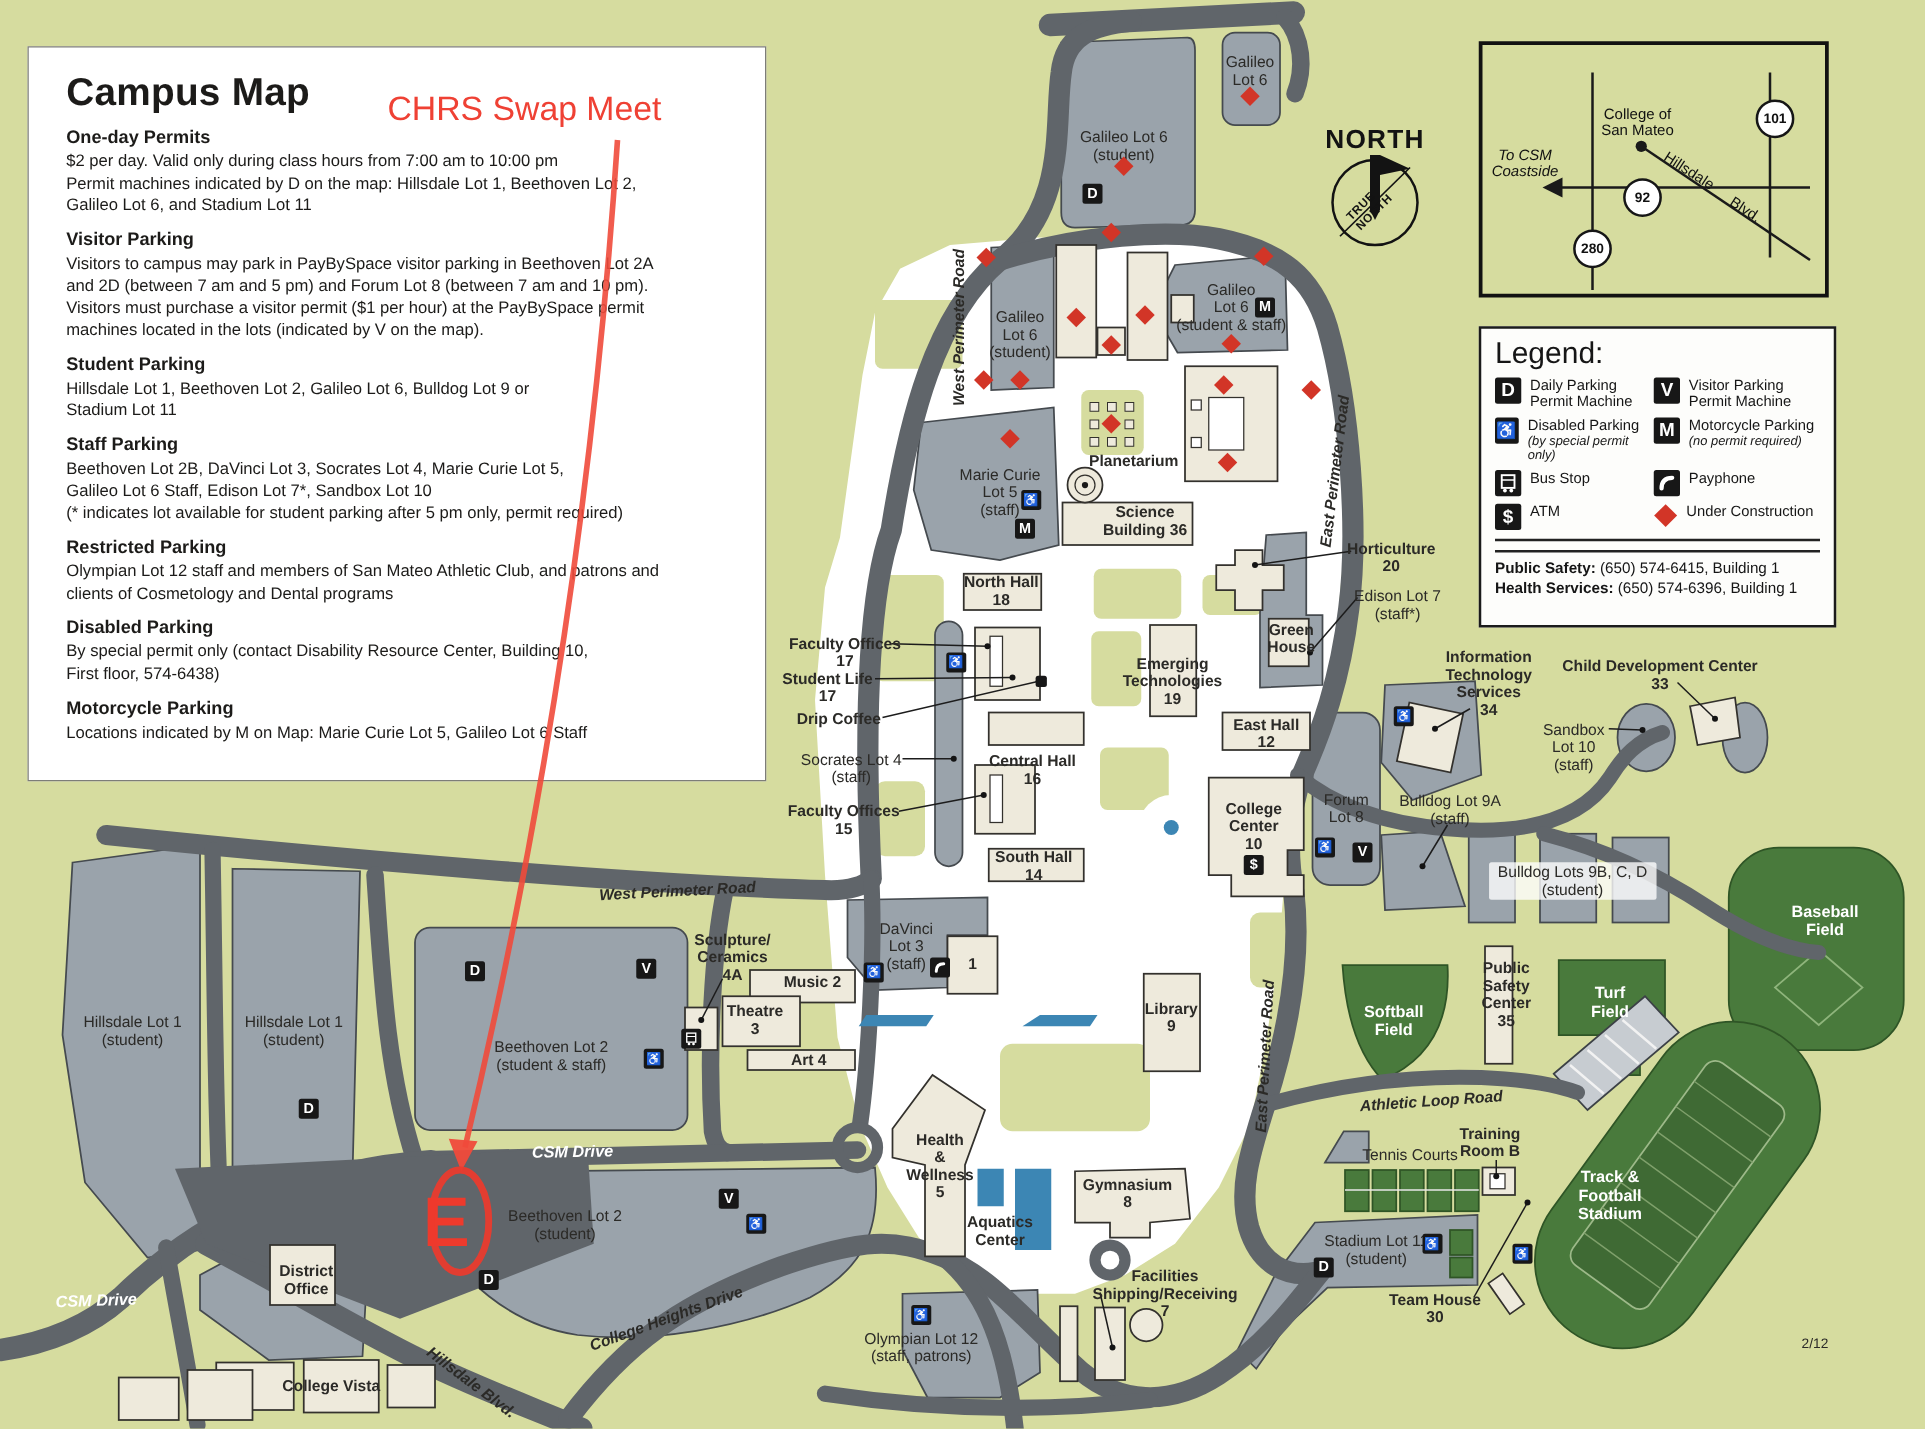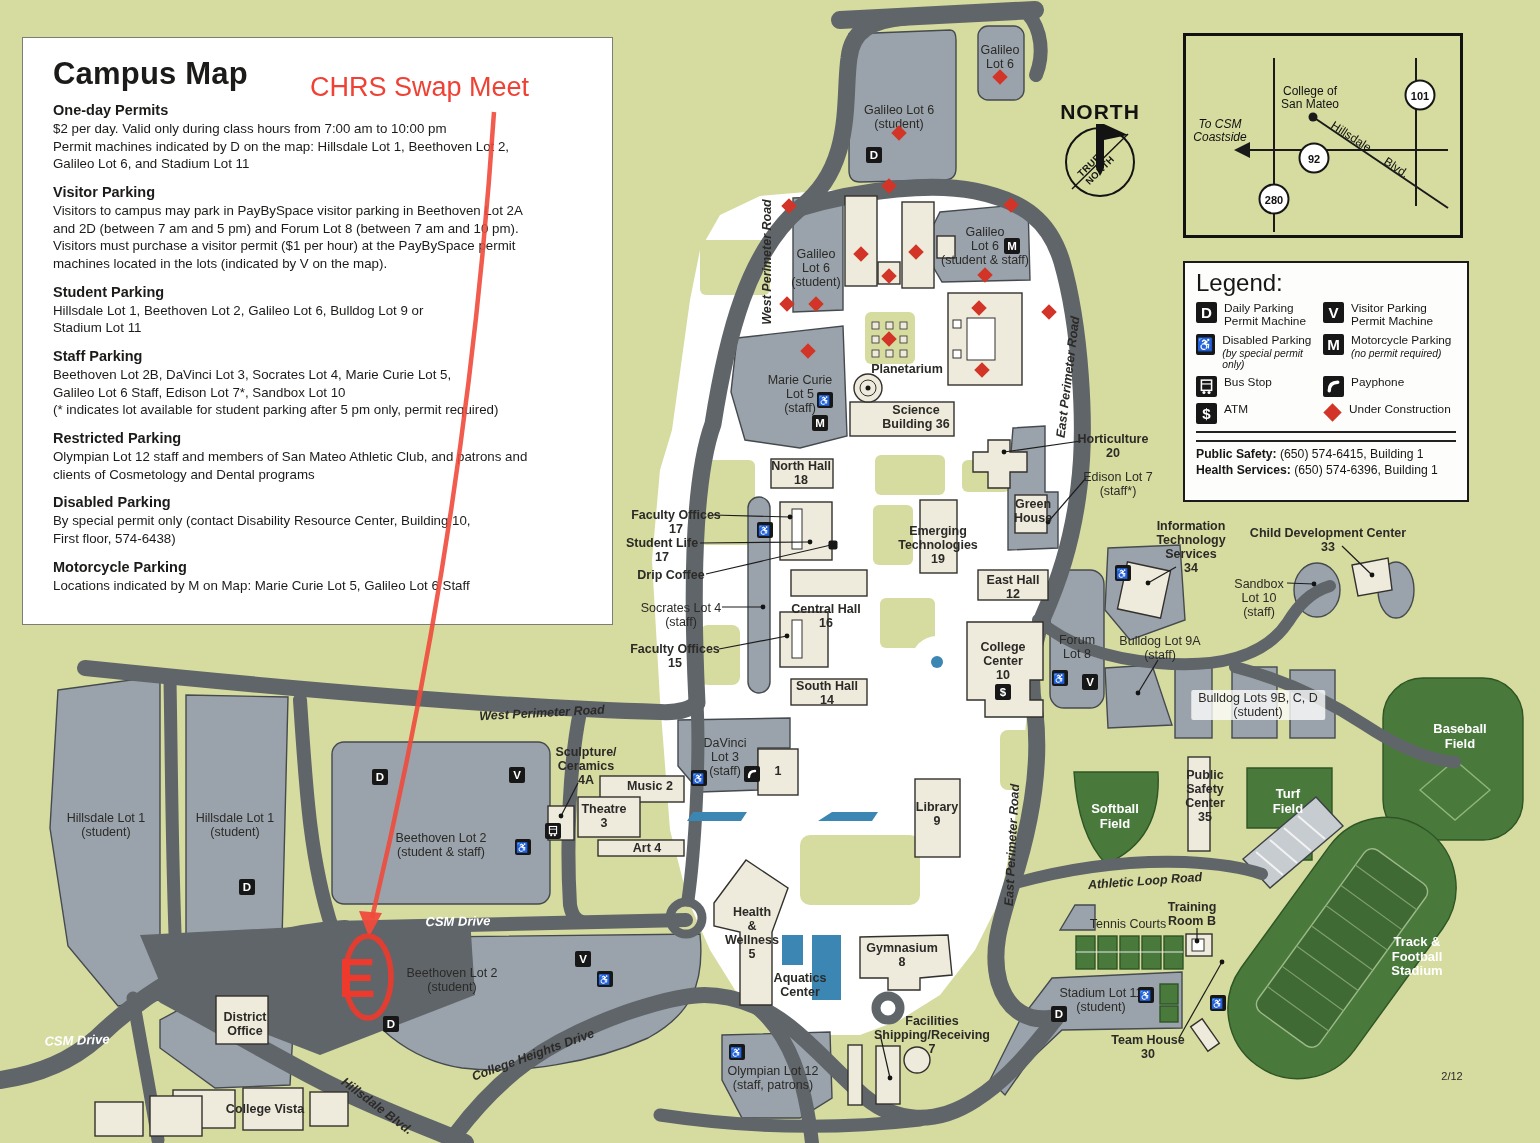--- a/index.html
+++ b/index.html
@@ -352,42 +352,42 @@
       <div class="mlabel lot" style="left: 452px; top: 980px;">Beethoven Lot 2
 (student)</div>
       <div class="mlabel field" style="left: 1115px; top: 817px;">Softball
 Field</div>
       <div class="mlabel bld" style="left: 1205px; top: 796px;">Public
 Safety
 Center
 35</div>
       <div class="mlabel field" style="left: 1288px; top: 802px;">Turf
 Field</div>
-      <div class="mlabel field" style="left: 1417px; top: 957px;">Track &amp;
+      <div class="mlabel field" style="left: 1288px; top: 957px;">Track &amp;
 Football
 Stadium</div>
       <div class="mlabel lot" style="left: 1128px; top: 924px;">Tennis Courts</div>
       <div class="mlabel bld" style="left: 1192px; top: 914px;">Training
 Room B</div>
       <div class="mlabel lot" style="left: 1101px; top: 1000px;">Stadium Lot 11
 (student)</div>
       <div class="mlabel bld" style="left: 1148px; top: 1047px;">Team House
 30</div>
       <div class="mlabel bld" style="left: 752px; top: 933px;">Health
 &amp;
 Wellness
 5</div>
       <div class="mlabel bld" style="left: 800px; top: 985px;">Aquatics
 Center</div>
       <div class="mlabel bld" style="left: 902px; top: 955px;">Gymnasium
 8</div>
       <div class="mlabel bld" style="left: 932px; top: 1035px;">Facilities
 Shipping/Receiving
 7</div>
-      <div class="mlabel lot" style="left: 773px; top: 1078px;">Olympian Lot 12
+      <div class="mlabel lot" style="left: 737px; top: 1078px;">Olympian Lot 12
 (staff, patrons)</div>
       <div class="mlabel bld" style="left: 245px; top: 1024px;">District
 Office</div>
       <div class="mlabel bld" style="left: 265px; top: 1109px;">College Vista</div>
       <div class="mlabel lot small" style="left: 1452px; top: 1076px;">2/12</div>
       <div class="mlabel road" style="left: 767px; top: 262px; transform: translate(-50%, -50%) rotate(-90deg);">West Perimeter Road</div>
       <div class="mlabel road" style="left: 1068px; top: 377px; transform: translate(-50%, -50%) rotate(-83deg);">East Perimeter Road</div>
       <div class="mlabel road" style="left: 1012px; top: 845px; transform: translate(-50%, -50%) rotate(-87deg);">East Perimeter Road</div>
       <div class="mlabel road" style="left: 542px; top: 713px; transform: translate(-50%, -50%) rotate(-3deg);">West Perimeter Road</div>
       <div class="mlabel roadw" style="left: 458px; top: 922px; transform: translate(-50%, -50%) rotate(-1deg);">CSM Drive</div>

